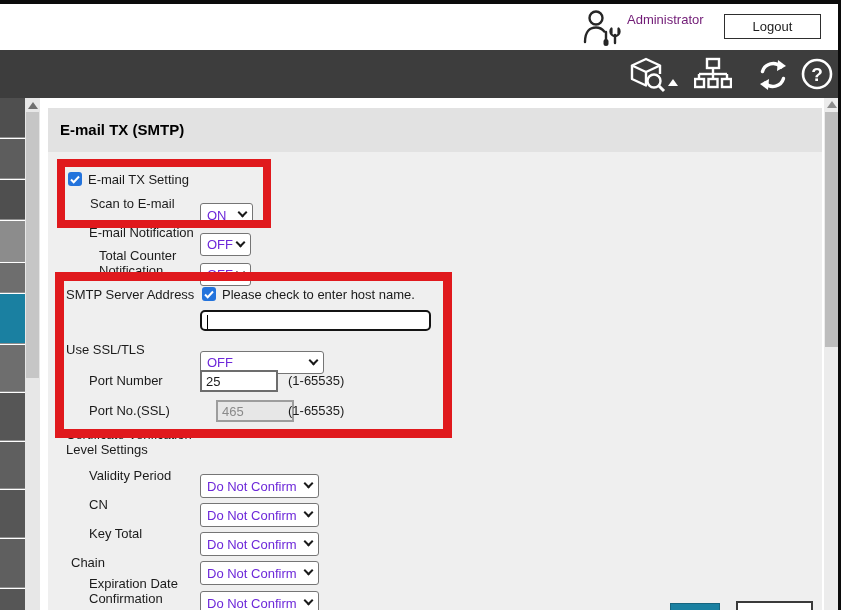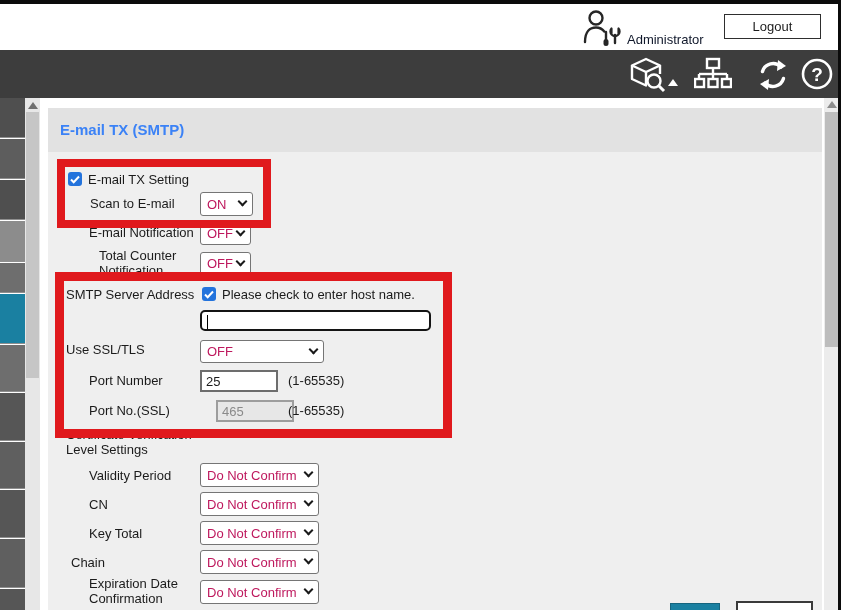--- a/index.html
+++ b/index.html
@@ -6,48 +6,48 @@
   html,body { width:841px; height:610px; }
   body { font-family:"Liberation Sans", sans-serif; background:#ffffff; position:relative; overflow:hidden; }
   .abs { position:absolute; }
 
   
   .topbar   { left:0; top:0; width:841px; height:4px; background:#0b0b0b; }
   .hdr      { left:0; top:4px; width:841px; height:46px; background:#ffffff; }
   .toolbar  { left:0; top:50px; width:841px; height:48px; background:var(--toolbar); }
   .edge-r   { left:838px; top:0; width:3px; height:610px; background:#0b0b0b; }
 
-  .admin-label { left:627px; top:32px; font-size:13px; color:#0f172a; }
+  .admin-label { left:627px; top:12px; font-size:13px; color:#701a75; }
   .logout-btn  { left:724px; top:14px; width:97px; height:25px; background:#fff;
                  border:1px solid #2e2e2e; font-size:13px; color:#1c1c1c;
                  display:flex; align-items:center; justify-content:center; cursor:pointer; }
 
   .tri-up-sm { width:0; height:0; border-left:5px solid transparent; border-right:5px solid transparent;
                border-bottom:7px solid #fff; }
 
   
   .side-seg { left:0; width:25px; border-bottom:1px solid #8f8f8f; }
 
   
   .sb-track { background:#e7e7e7; }
   .sb-thumb { background:#c6c6c6; }
   .sb-arrow { width:0; height:0; border-left:5px solid transparent; border-right:5px solid transparent;
               border-bottom:7px solid #6f6f6f; }
 
   
   .panel      { left:48px; top:108px; width:774px; height:502px; background:#efefef; }
   .panel-head { left:48px; top:108px; width:774px; height:44px; background:#e2e2e2; }
-  .panel-title{ left:60px; top:121px; font-size:15px; font-weight:bold; color:#3b82f6; }
+  .panel-title{ left:60px; top:121px; font-size:15px; font-weight:bold; color:#000000; }
 
   .lbl  { font-size:13px; color:#1b1b1b; line-height:14.5px; z-index:2; }
   .nw   { white-space:nowrap; }
 
   .sel  { background:#fff; border:1px solid #757575; border-radius:3px; z-index:2;
-          font-size:13px; color:#be185d; display:flex; align-items:center;
-          padding:0 18px 0 6px; cursor:pointer; }
+          font-size:13px; color:#6d28d9; display:flex; align-items:center;
+          padding:0 18px 0 6px; cursor:pointer;margin-top:11px; }
   .chev { position:absolute; right:6px; top:50%; width:7px; height:7px; margin-top:-6px;
           border-left:2px solid #1a1a1a; border-bottom:2px solid #1a1a1a; transform:rotate(-45deg); }
 
   .txt-input { font-family:"Liberation Sans", sans-serif; font-size:13px; color:#1a1a1a;
                background:#fff; border:2px solid #6d6d6d; padding:0 4px; z-index:2; }
   .txt-input:disabled { background:#e7e7e7; color:#8a8a8a; border-color:#9d9d9d; }
   .smtp-input { background:#fff; border:2px solid #141414; border-radius:5px; z-index:2; }
   .caret { position:absolute; left:5px; top:3px; width:1px; height:14px; background:#000; }
 
   .cb { width:14px; height:14px; background:var(--cbblue); border-radius:3px; z-index:2;

